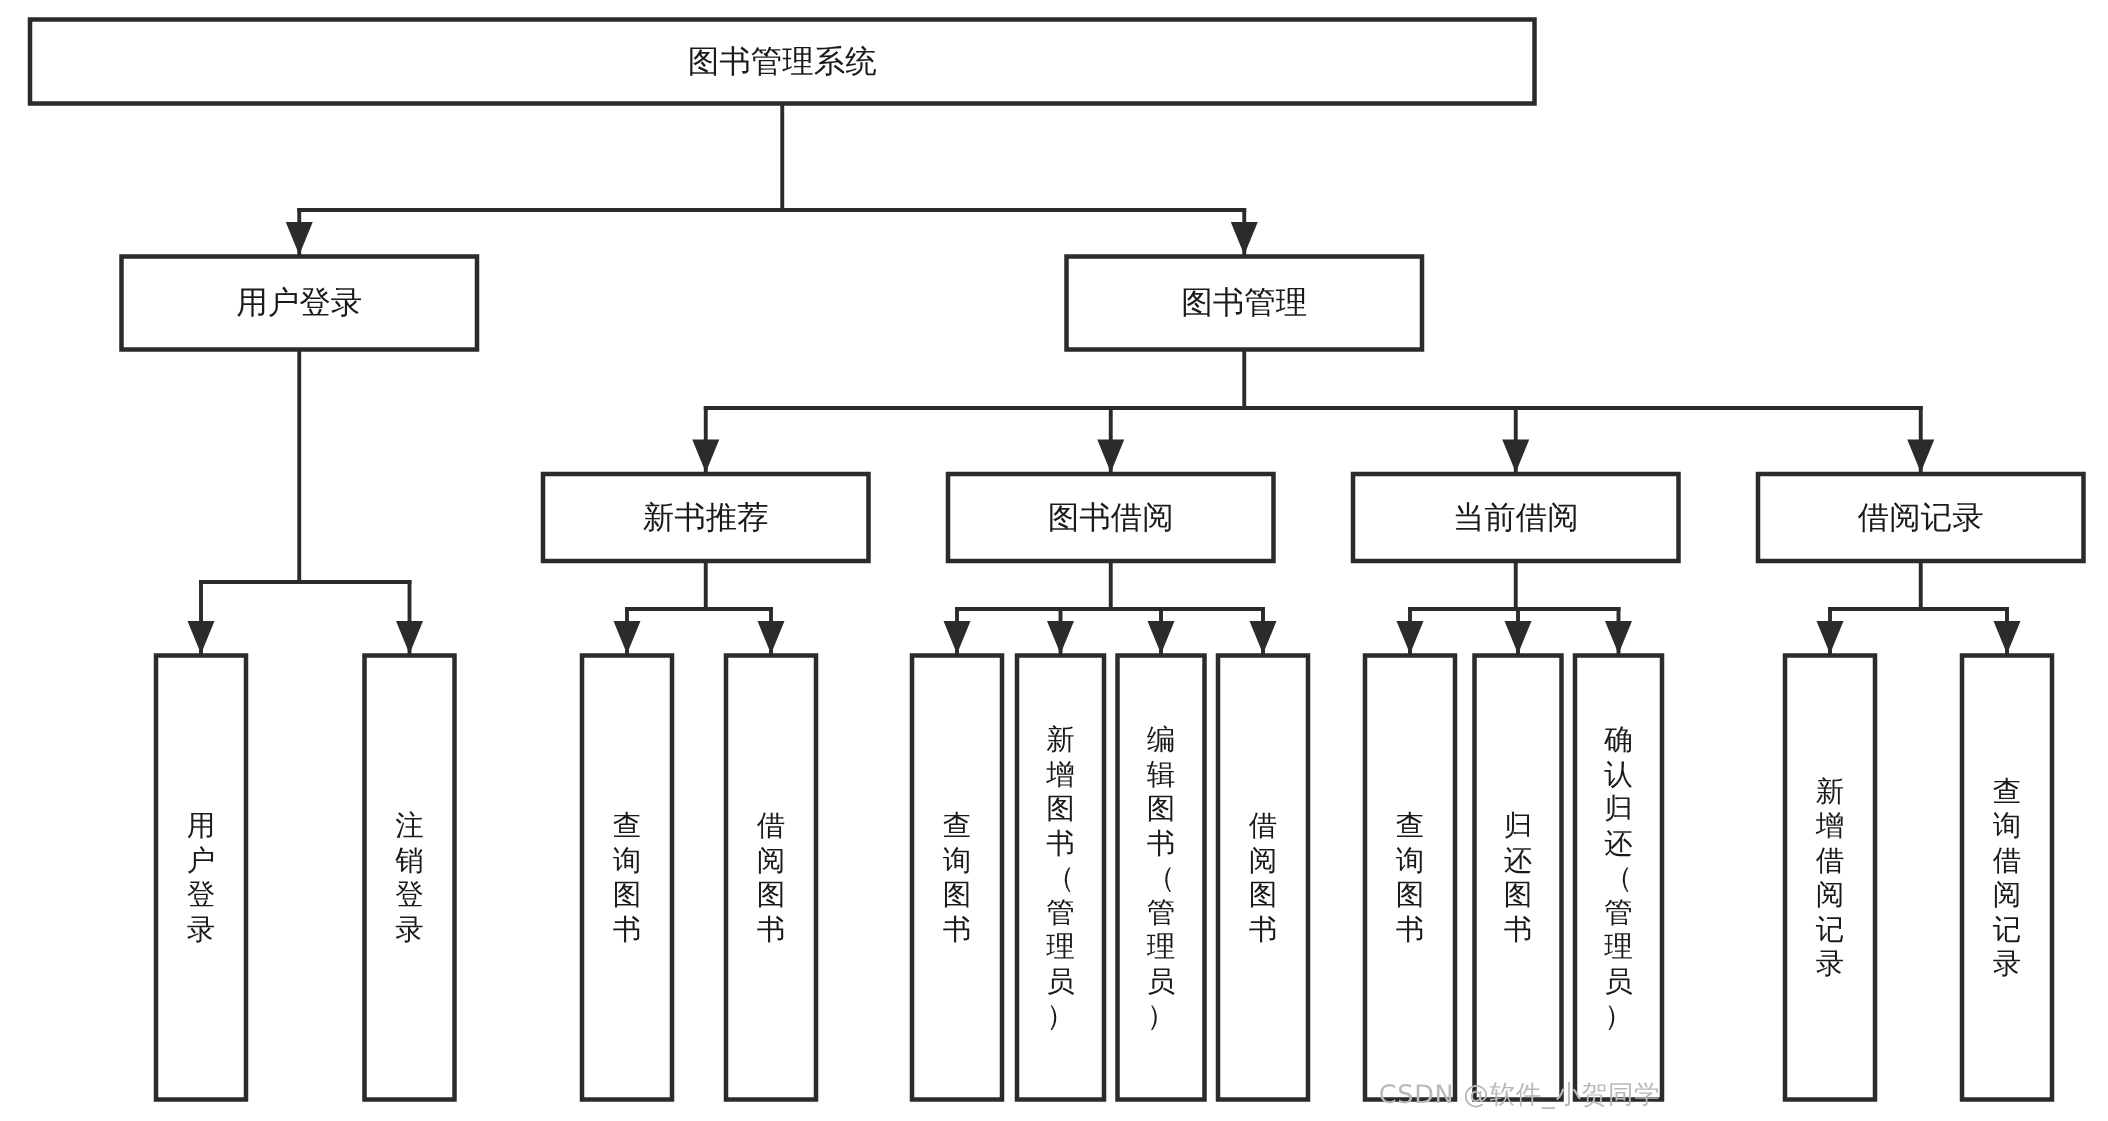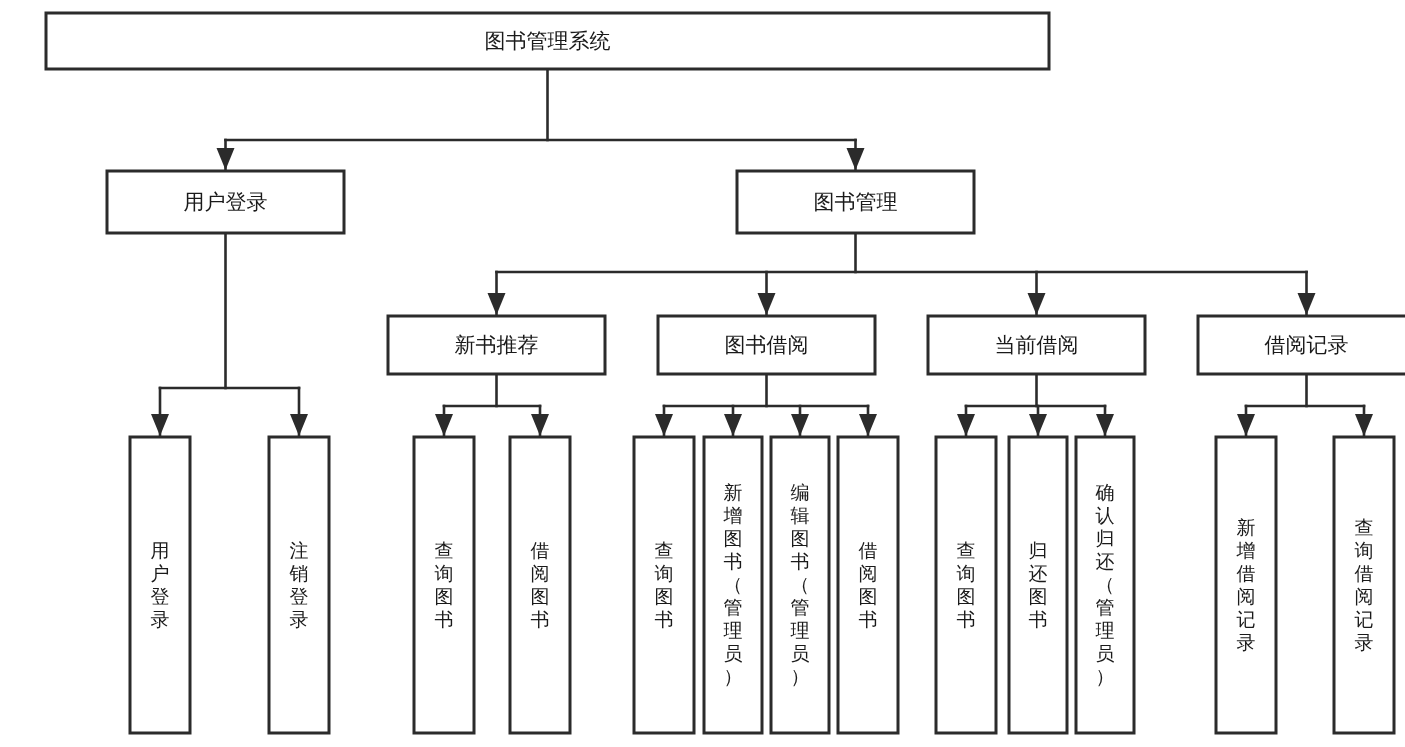--- a/index.html
+++ b/index.html
@@ -2,21 +2,21 @@
 <html><head>
 <meta charset="utf-8">
 <title>图书管理系统 功能结构图</title>
 <style>
   html,body{margin:0;padding:0;background:#ffffff;}
   body{
     width:1405px;height:747px;overflow:hidden;
     font-family:"DejaVu Sans","Liberation Sans",sans-serif;
     color:#1a1a1a;
   }
-  #diagram-root{position:relative;width:1119px;height:747px;background:#fff;margin-left:26px;}
+  #diagram-root{position:relative;width:1119px;height:747px;background:#fff;}
   svg#flow{position:absolute;left:0;top:0;width:1405px;height:747px;display:block;}
   .node-rect{fill:#ffffff;stroke:#2b2b2b;stroke-width:3;}
   .conn{fill:none;stroke:#2b2b2b;stroke-width:2.6;stroke-linecap:square;}
   .arrow-head{fill:#2b2b2b;stroke:none;}
   .node-label{
     font-family:"DejaVu Sans","Liberation Sans",sans-serif;
     fill:#1a1a1a;text-anchor:middle;
   }
   .lbl-h{font-size:21px;dominant-baseline:middle;}
   .lbl-v{font-size:19px;}
@@ -162,13 +162,14 @@
         <g>
           <rect x="1190" y="437" width="60" height="296" class="node-rect"></rect>
           <text x="1220" y="533.94" class="node-label lbl-v"><tspan x="1220" dy="0">新</tspan><tspan x="1220" dy="23">增</tspan><tspan x="1220" dy="23">借</tspan><tspan x="1220" dy="23">阅</tspan><tspan x="1220" dy="23">记</tspan><tspan x="1220" dy="23">录</tspan></text>
         </g>
         <g>
           <rect x="1308" y="437" width="60" height="296" class="node-rect"></rect>
           <text x="1338" y="533.94" class="node-label lbl-v"><tspan x="1338" dy="0">查</tspan><tspan x="1338" dy="23">询</tspan><tspan x="1338" dy="23">借</tspan><tspan x="1338" dy="23">阅</tspan><tspan x="1338" dy="23">记</tspan><tspan x="1338" dy="23">录</tspan></text>
         </g>
       </g>
   </svg>
+  <div class="watermark">CSDN @软件_小贺同学</div>
 </div>
 
 </body></html>

